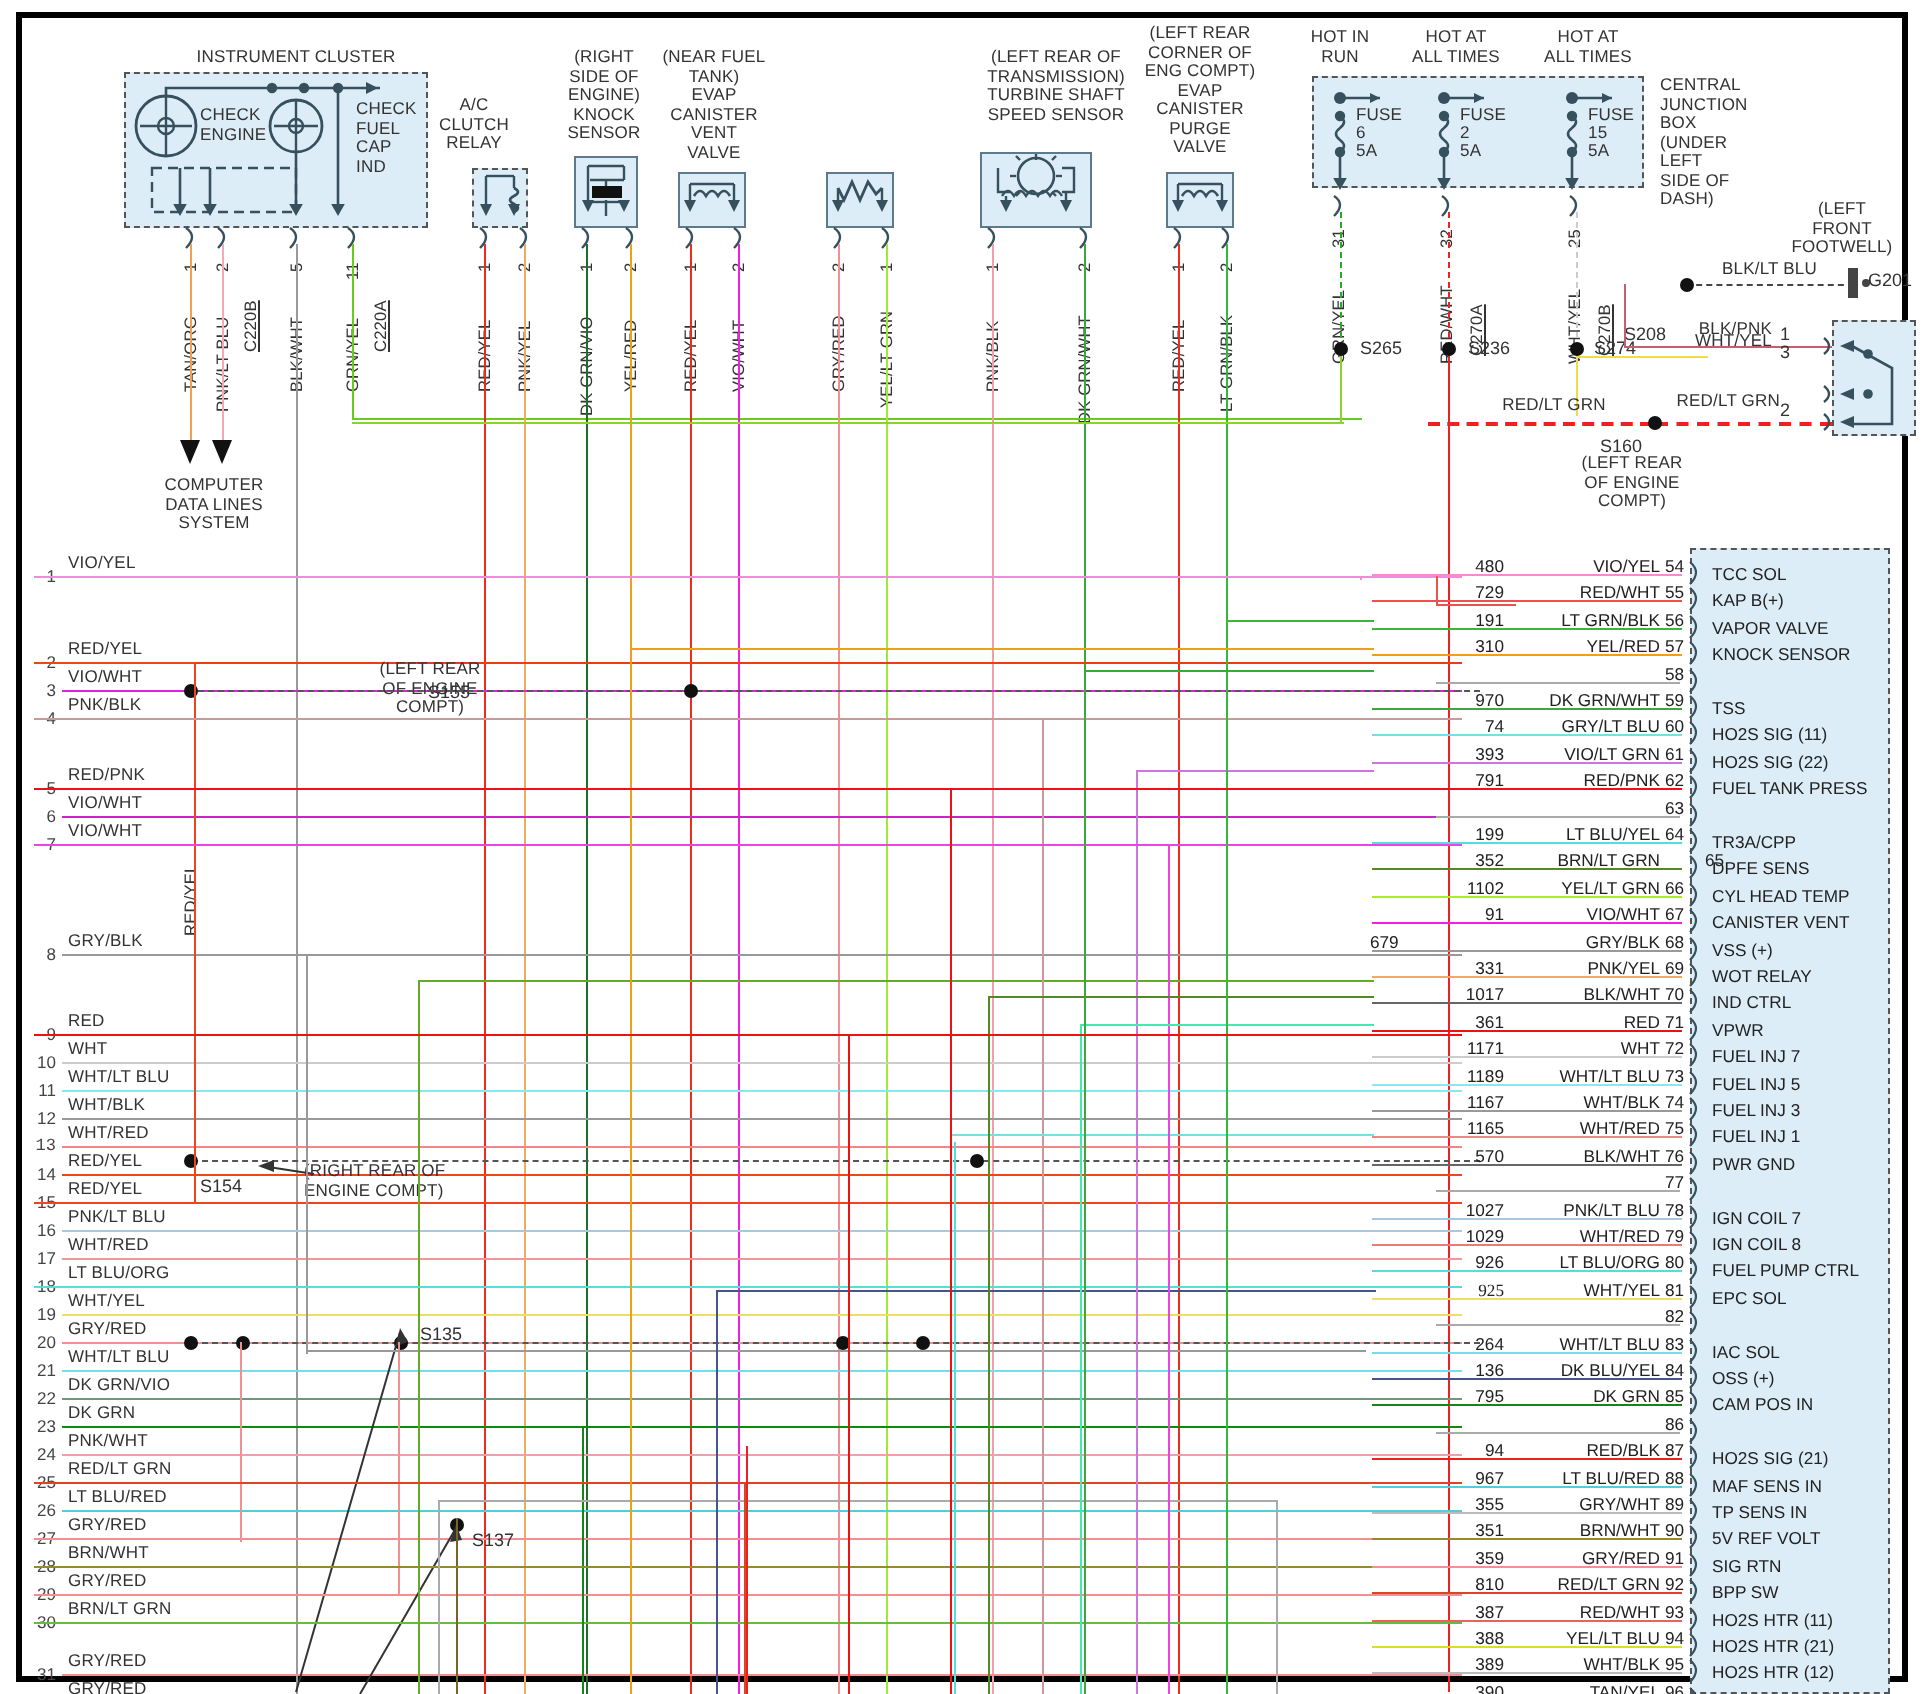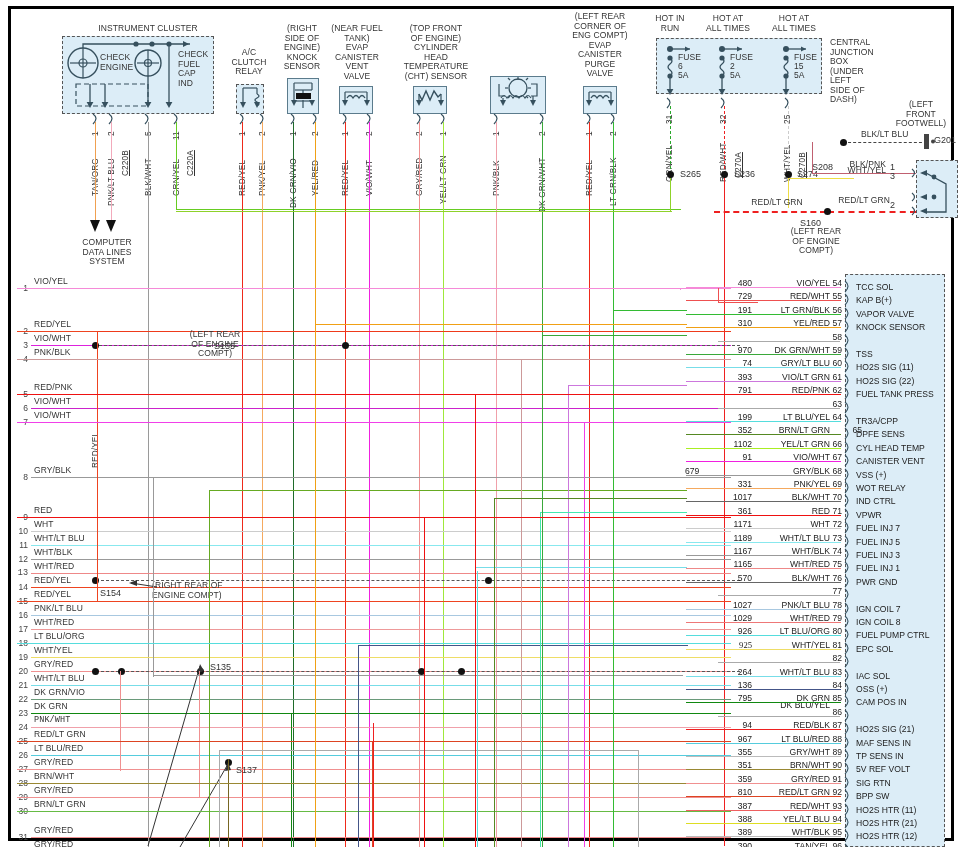--- a/index.html
+++ b/index.html
@@ -58,21 +58,21 @@
   <line x1="43" y1="48" x2="43" y2="70" stroke="#36505e" stroke-width="1.3"></line>
   <path d="M43 72 l-3.4 -6 l6.8 0 z" fill="#36505e"></path>
 </svg>
 <div class="lbl lft" style="left:100px;top:53px;width:44px;">CHECK
 ENGINE</div>
 <div class="lbl lft" style="left:178px;top:50px;width:36px;">CHECK
 FUEL
 CAP
 IND</div>
 
-<div class="lbl" style="left:225px;top:48px;width:48px;">A/C
+<div class="lbl" style="left:213px;top:48px;width:48px;">A/C
 CLUTCH
 RELAY</div>
 <div class="dboxn" style="left:236px;top:84px;width:28px;height:30px;background:#dcedf7;"></div>
 <svg style="left:236px;top:84px;width:28px;height:30px;">
   <path d="M7 4 L7 22 M21 4 L21 10" fill="none" stroke="#36505e" stroke-width="1.2"></path>
   <path d="M21 10 q4 2 0 4 q-4 2 0 4 q4 2 0 4" fill="none" stroke="#36505e" stroke-width="1.3"></path>
   <path d="M7 4 L21 4" stroke="#36505e" stroke-width="1.2"></path>
   <path d="M7 24 l-3 -6 l6 0 z" fill="#36505e"></path>
       <path d="M21 24 l-3 -6 l6 0 z" fill="#36505e"></path>
 </svg>
@@ -101,34 +101,32 @@
 VALVE</div>
 <div class="box" style="left:339px;top:86px;width:34px;height:28px;"></div>
 <svg style="left:339px;top:86px;width:34px;height:28px;">
   <path d="M6 6 L28 6 M6 6 L6 12 M28 6 L28 12" stroke="#36505e" stroke-width="1.2" fill="none"></path>
   <path d="M8 12 q3 -5 6 0 q3 -5 6 0 q3 -5 6 0" fill="none" stroke="#36505e" stroke-width="1.3"></path>
   <path d="M6 20 l-3 -6 l6 0 z" fill="#36505e"></path>
       <path d="M28 20 l-3 -6 l6 0 z" fill="#36505e"></path>
   <path d="M6 12 L6 16 M28 12 L28 16" stroke="#36505e" stroke-width="1.2"></path>
 </svg>
 
-<div class="lbl" style="left:403px;top:24px;width:66px;">(TOP FRONT
-OF ENGINE)
-CYLINDER
-HEAD
-TEMPERATURE
-(CHT) SENSOR</div>
 <div class="box" style="left:413px;top:86px;width:34px;height:28px;"></div>
 <svg style="left:413px;top:86px;width:34px;height:28px;">
   <path d="M6 8 L9 14 L13 5 L17 14 L21 5 L25 11 L28 8" fill="none" stroke="#36505e" stroke-width="1.4"></path>
   <path d="M6 20 l-3 -6 l6 0 z" fill="#36505e"></path>
       <path d="M28 20 l-3 -6 l6 0 z" fill="#36505e"></path>
   <path d="M6 8 L6 16 M28 8 L28 16" stroke="#36505e" stroke-width="1.2"></path>
 </svg>
 
+<div class="lbl" style="left:482px;top:24px;width:92px;">(LEFT REAR OF
+TRANSMISSION)
+TURBINE SHAFT
+SPEED SENSOR</div>
 <div class="box" style="left:490px;top:76px;width:56px;height:38px;"></div>
 <svg style="left:490px;top:76px;width:56px;height:38px;">
   <circle cx="28" cy="12" r="9" fill="none" stroke="#36505e" stroke-width="1.3"></circle>
   <g stroke="#36505e" stroke-width="1.2">
     <line x1="28" y1="1" x2="28" y2="4"></line>
         <line x1="36" y1="4" x2="38" y2="2"></line>
     <line x1="20" y1="4" x2="18" y2="2"></line>
         <line x1="38" y1="12" x2="41" y2="12"></line>
     <line x1="15" y1="12" x2="18" y2="12"></line>
         <line x1="36" y1="20" x2="38" y2="22"></line>
@@ -441,21 +439,21 @@
       <div class="num" style="left: 14px; top: 680px; width: 14px;">21</div>
       <div class="lbl lft" style="left: 34px; top: 674px; width: 90px;">WHT/LT BLU</div>
       <div class="wire h" style="left: 31px; top: 685px; width: 700px; border-top-color: rgb(119, 221, 232);"></div>
       <div class="num" style="left: 14px; top: 694px; width: 14px;">22</div>
       <div class="lbl lft" style="left: 34px; top: 688px; width: 90px;">DK GRN/VIO</div>
       <div class="wire h" style="left: 31px; top: 699px; width: 700px; border-top-color: rgb(106, 154, 122);"></div>
       <div class="num" style="left: 14px; top: 708px; width: 14px;">23</div>
       <div class="lbl lft" style="left: 34px; top: 702px; width: 90px;">DK GRN</div>
       <div class="wire h" style="left: 31px; top: 713px; width: 700px; border-top-color: rgb(17, 136, 17);"></div>
       <div class="num" style="left: 14px; top: 722px; width: 14px;">24</div>
-      <div class="lbl lft" style="left: 34px; top: 716px; width: 90px; font-family: Liberation Mono, monospace;">PNK/WHT</div>
+      <div class="lbl lft" style="left: 34px; top: 716px; width: 90px;">PNK/WHT</div>
       <div class="wire h" style="left: 31px; top: 727px; width: 700px; border-top-color: rgb(240, 160, 170);"></div>
       <div class="num" style="left: 14px; top: 736px; width: 14px;">25</div>
       <div class="lbl lft" style="left: 34px; top: 730px; width: 90px;">RED/LT GRN</div>
       <div class="wire h" style="left: 31px; top: 741px; width: 700px; border-top-color: rgb(221, 68, 34);"></div>
       <div class="num" style="left: 14px; top: 750px; width: 14px;">26</div>
       <div class="lbl lft" style="left: 34px; top: 744px; width: 90px;">LT BLU/RED</div>
       <div class="wire h" style="left: 31px; top: 755px; width: 700px; border-top-color: rgb(85, 204, 221);"></div>
       <div class="num" style="left: 14px; top: 764px; width: 14px;">27</div>
       <div class="lbl lft" style="left: 34px; top: 758px; width: 90px;">GRY/RED</div>
       <div class="wire h" style="left: 31px; top: 769px; width: 700px; border-top-color: rgb(240, 144, 144);"></div>
@@ -824,21 +822,21 @@
       <div class="wire h" style="left: 686px; top: 675.6px; width: 155px; border-top-color: rgb(119, 221, 232);"></div>
       <div class="pcmrow" style="left: 718px; top: 666.6px; width: 34px; text-align: right;">264</div>
       <div class="pcmrow" style="left: 754px; top: 666.6px; width: 76px; text-align: right;">WHT/LT BLU</div>
       <div class="pcmrow" style="left: 826px; top: 666.6px; width: 16px; text-align: right;">83</div>
       <svg style="left: 843px; top: 668.6px; width: 10px; height: 14px;">
         <path d="M2 1 q6 5 0 11" fill="none" stroke="#36505e" stroke-width="1.1"></path>
       </svg>
       <div class="pinname" style="left: 856px; top: 670.6px;">IAC SOL</div>
       <div class="wire h" style="left: 686px; top: 689px; width: 155px; border-top-color: rgb(68, 85, 136);"></div>
       <div class="pcmrow" style="left: 718px; top: 680px; width: 34px; text-align: right;">136</div>
-      <div class="pcmrow" style="left: 754px; top: 680px; width: 76px; text-align: right; margin-top: 20px;">DK BLU/YEL</div>
+      <div class="pcmrow" style="left: 754px; top: 680px; width: 76px; text-align: right;">DK BLU/YEL</div>
       <div class="pcmrow" style="left: 826px; top: 680px; width: 16px; text-align: right;">84</div>
       <svg style="left: 843px; top: 682px; width: 10px; height: 14px;">
         <path d="M2 1 q6 5 0 11" fill="none" stroke="#36505e" stroke-width="1.1"></path>
       </svg>
       <div class="pinname" style="left: 856px; top: 684px;">OSS (+)</div>
       <div class="wire h" style="left: 686px; top: 702.4px; width: 155px; border-top-color: rgb(17, 136, 17);"></div>
       <div class="pcmrow" style="left: 718px; top: 693.4px; width: 34px; text-align: right;">795</div>
       <div class="pcmrow" style="left: 754px; top: 693.4px; width: 76px; text-align: right;">DK GRN</div>
       <div class="pcmrow" style="left: 826px; top: 693.4px; width: 16px; text-align: right;">85</div>
       <svg style="left: 843px; top: 695.4px; width: 10px; height: 14px;">

